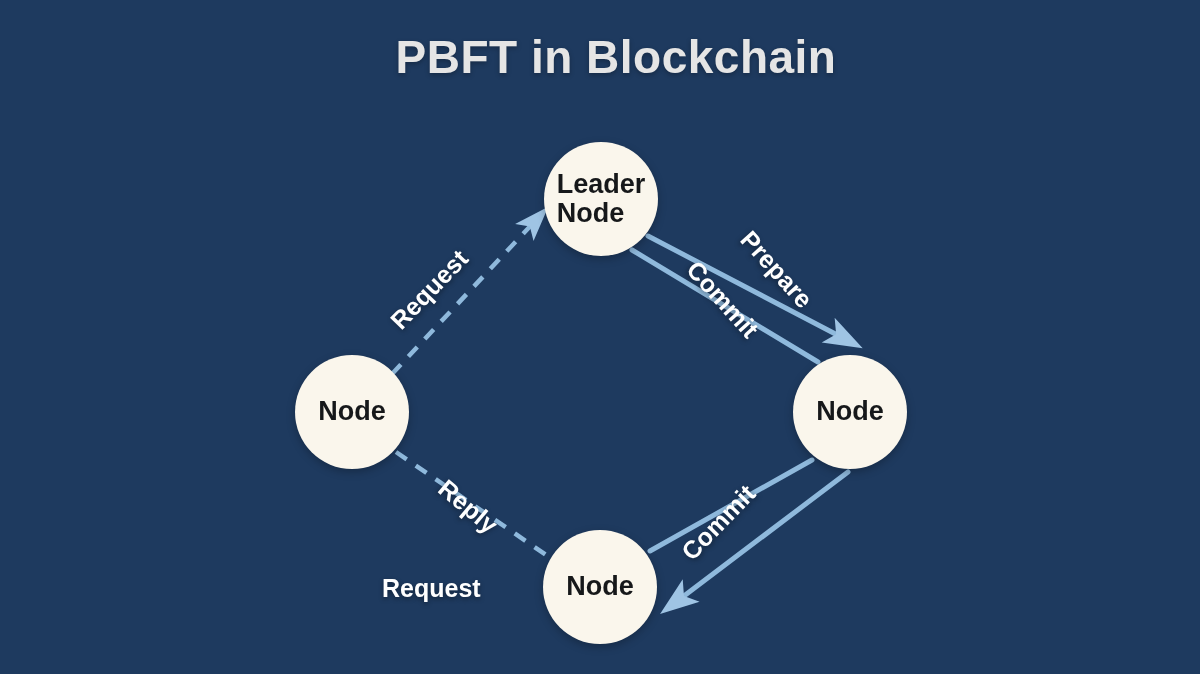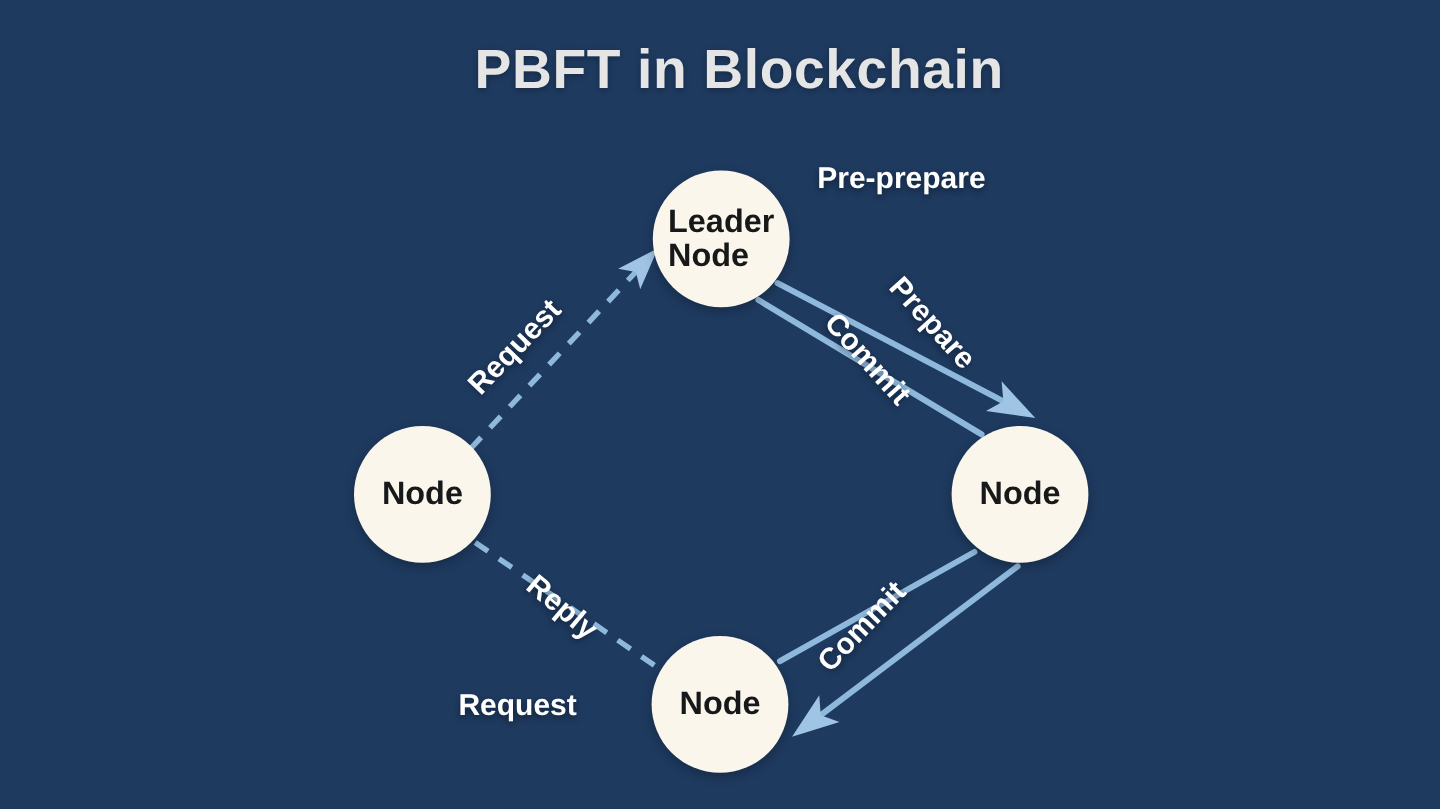--- a/index.html
+++ b/index.html
@@ -96,21 +96,20 @@
   </div>
 
   <div class="node" style="left:793px; top:355px; width:114px; height:114px;">
     <span>Node</span>
   </div>
 
   <div class="node" style="left:543px; top:530px; width:114px; height:114px;">
     <span>Node</span>
   </div>
 
-  <div class="edge-label" style="left:681px; top:135px;">Pre-prepare</div>
 
   <div class="edge-label" style="left:730px; top:255px; transform: rotate(48deg);">Prepare</div>
 
   <div class="edge-label" style="left:676px; top:285px; transform: rotate(48deg);">Commit</div>
 
   <div class="edge-label" style="left:380px; top:275px; transform: rotate(-46deg);">Request</div>
 
   <div class="edge-label" style="left:434px; top:492px; transform: rotate(40deg);">Reply</div>
 
   <div class="edge-label" style="left:672px; top:508px; transform: rotate(-46deg);">Commit</div>

